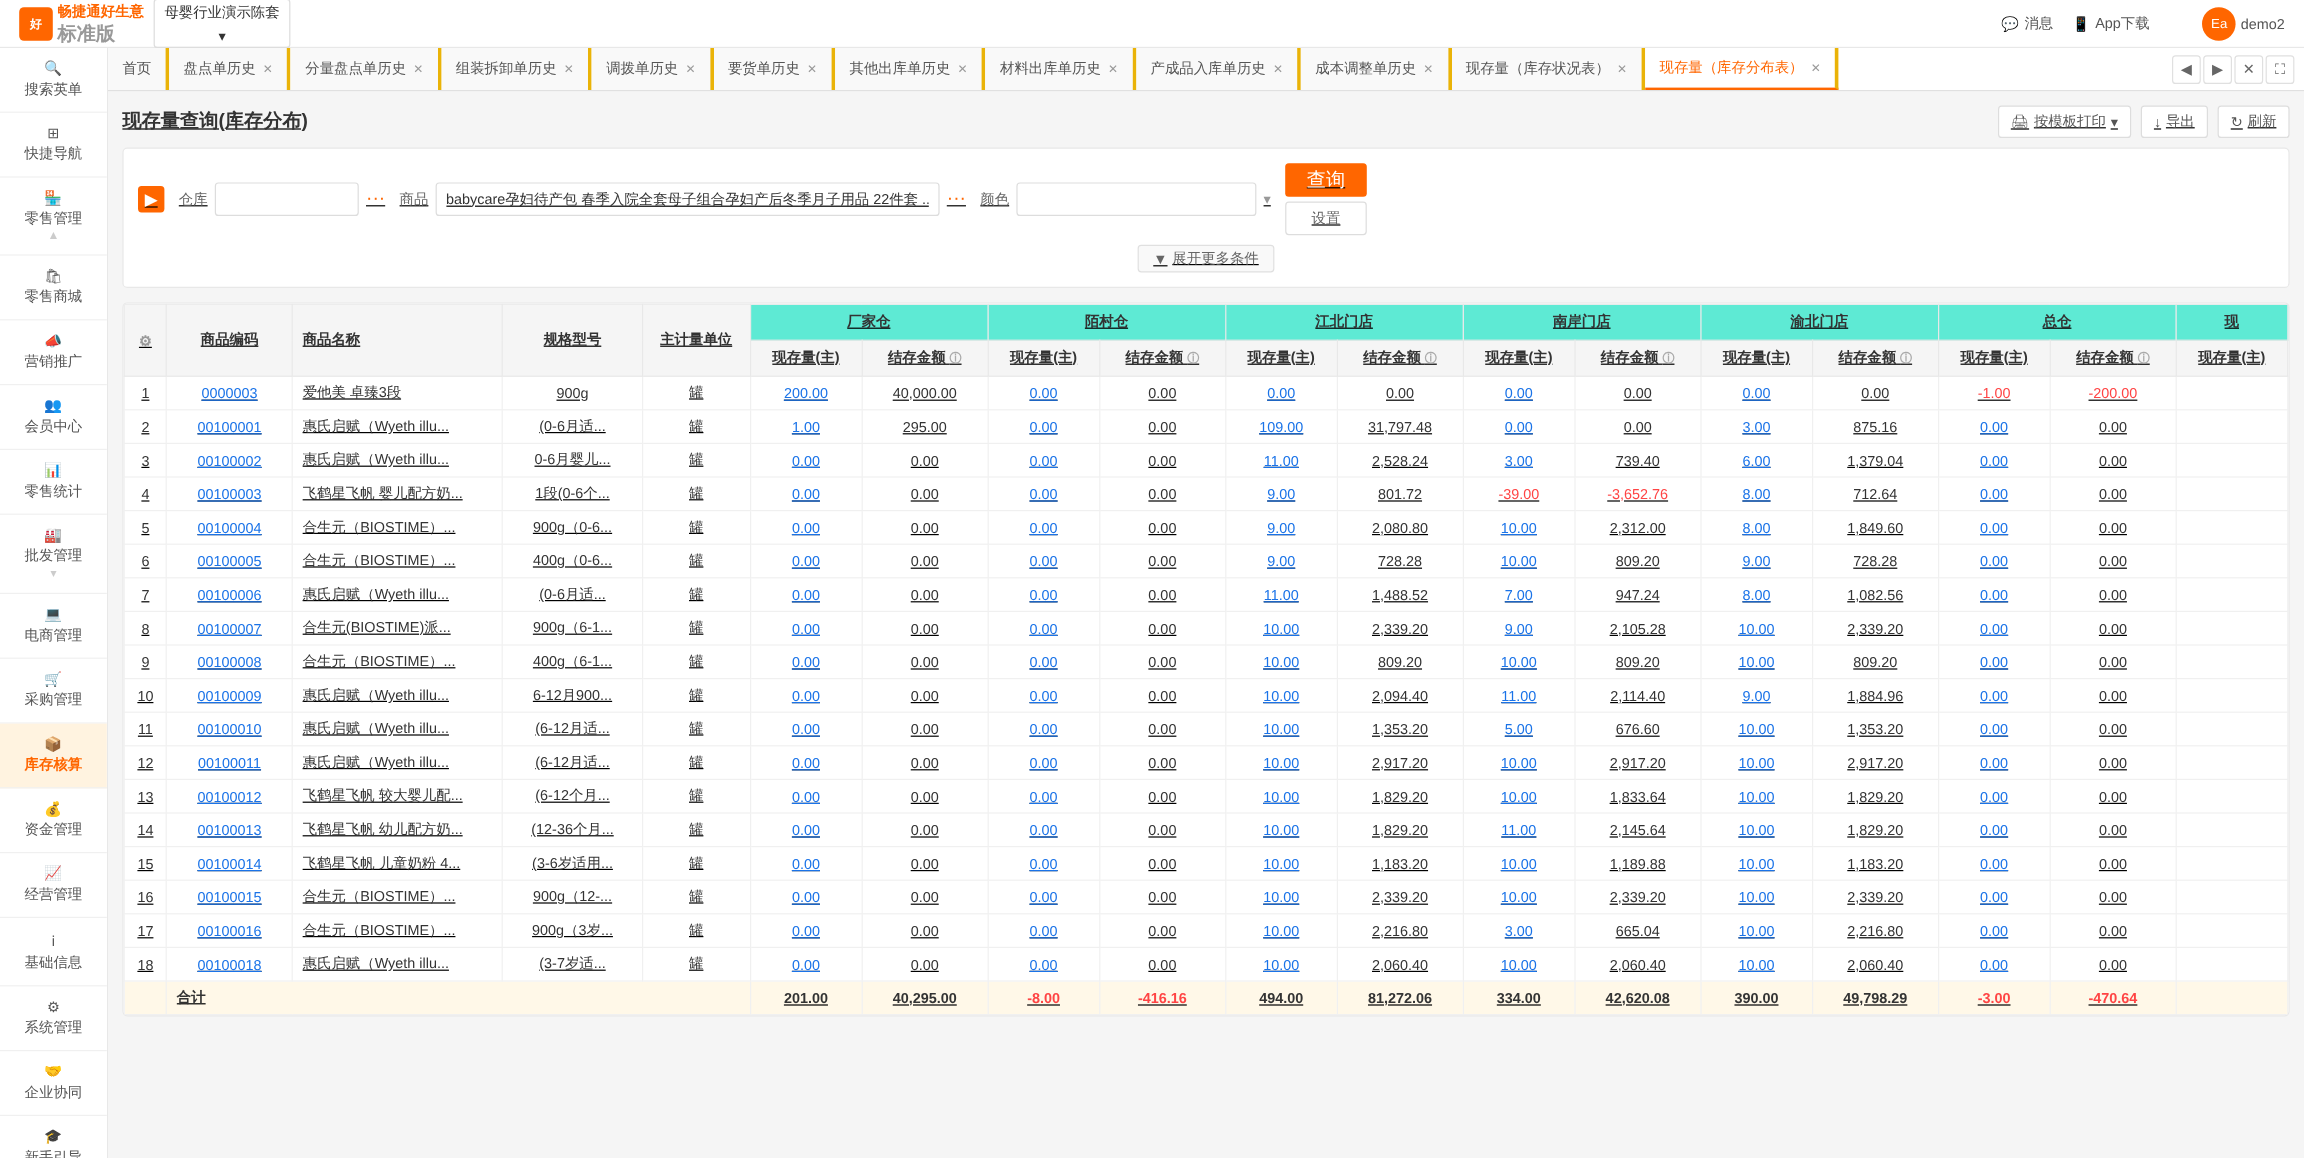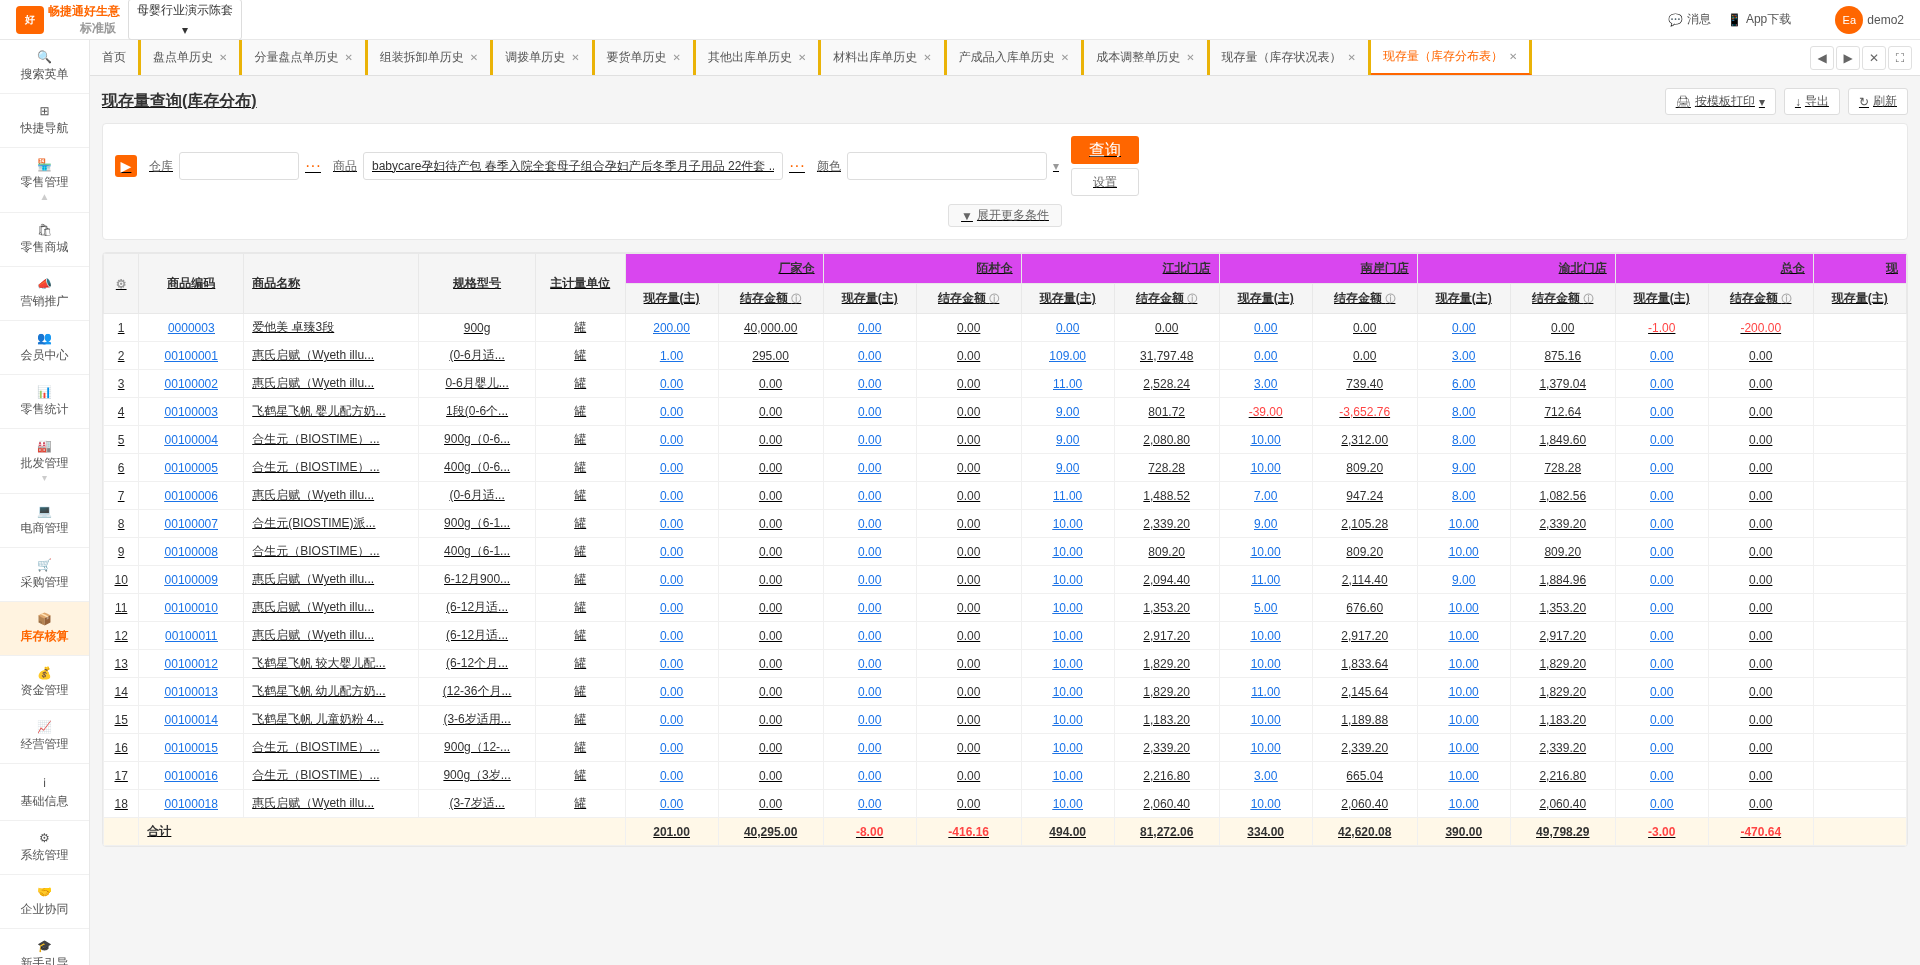--- a/index.html
+++ b/index.html
@@ -146,22 +146,21 @@
     thead th {
       background: #f5f5f5;
       padding: 6px 8px;
       text-align: center;
       border: 1px solid #e8e8e8;
       color: #333;
       white-space: nowrap;
       font-weight: bold;
     }
     thead th.group-header {
-      background: #d946ef;
-      text-align: right;
+      background: #5eead4;
     }
     tbody td {
       padding: 5px 8px;
       border: 1px solid #f0f0f0;
       text-align: center;
       color: #333;
       white-space: nowrap;
     }
     tbody tr.summary-row { background: #fff8e8; font-weight: bold; }
     .num-link { color: #1a73e8; text-decoration: underline; cursor: pointer; }
@@ -182,21 +181,21 @@
   </style>
 </head>
 <body>
 
 <div class="top-bar">
   <div class="top-bar-left">
     <div class="logo-area">
       <div class="logo-icon">好</div>
       <div>
         <div>畅捷通好生意</div>
-        <div style="font-size:12px;color:#999;margin-left:32px;">标准版</div>
+        <div style="font-size:16px;color:#999;">标准版</div>
       </div>
     </div>
     <div class="selector-dropdown">
       <span>母婴行业演示陈套</span>
       <span>▾</span>
     </div>
   </div>
   <div class="top-bar-right">
     <div class="top-bar-right-item">
       <span>💬</span>

